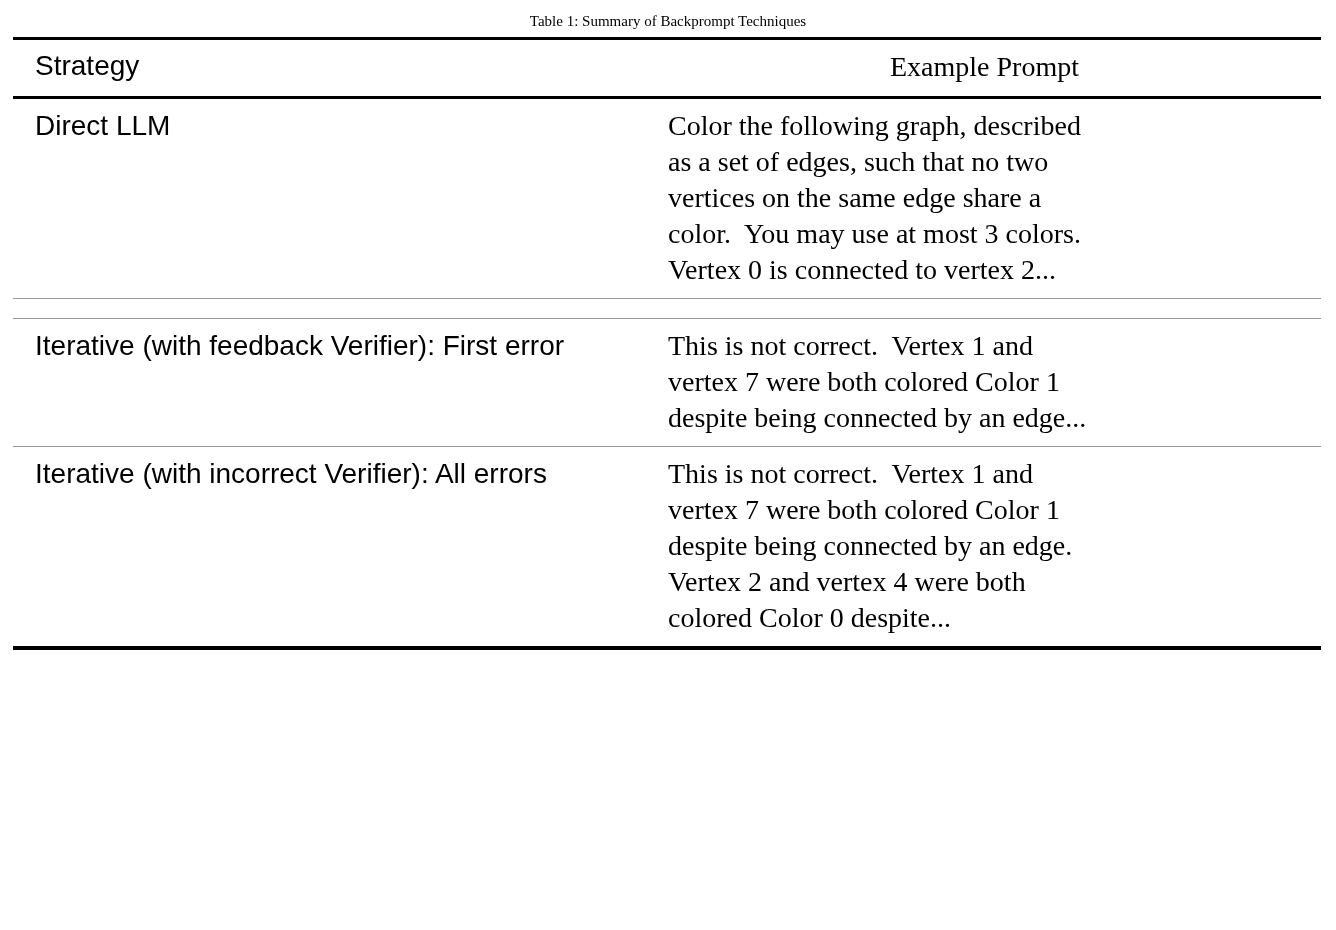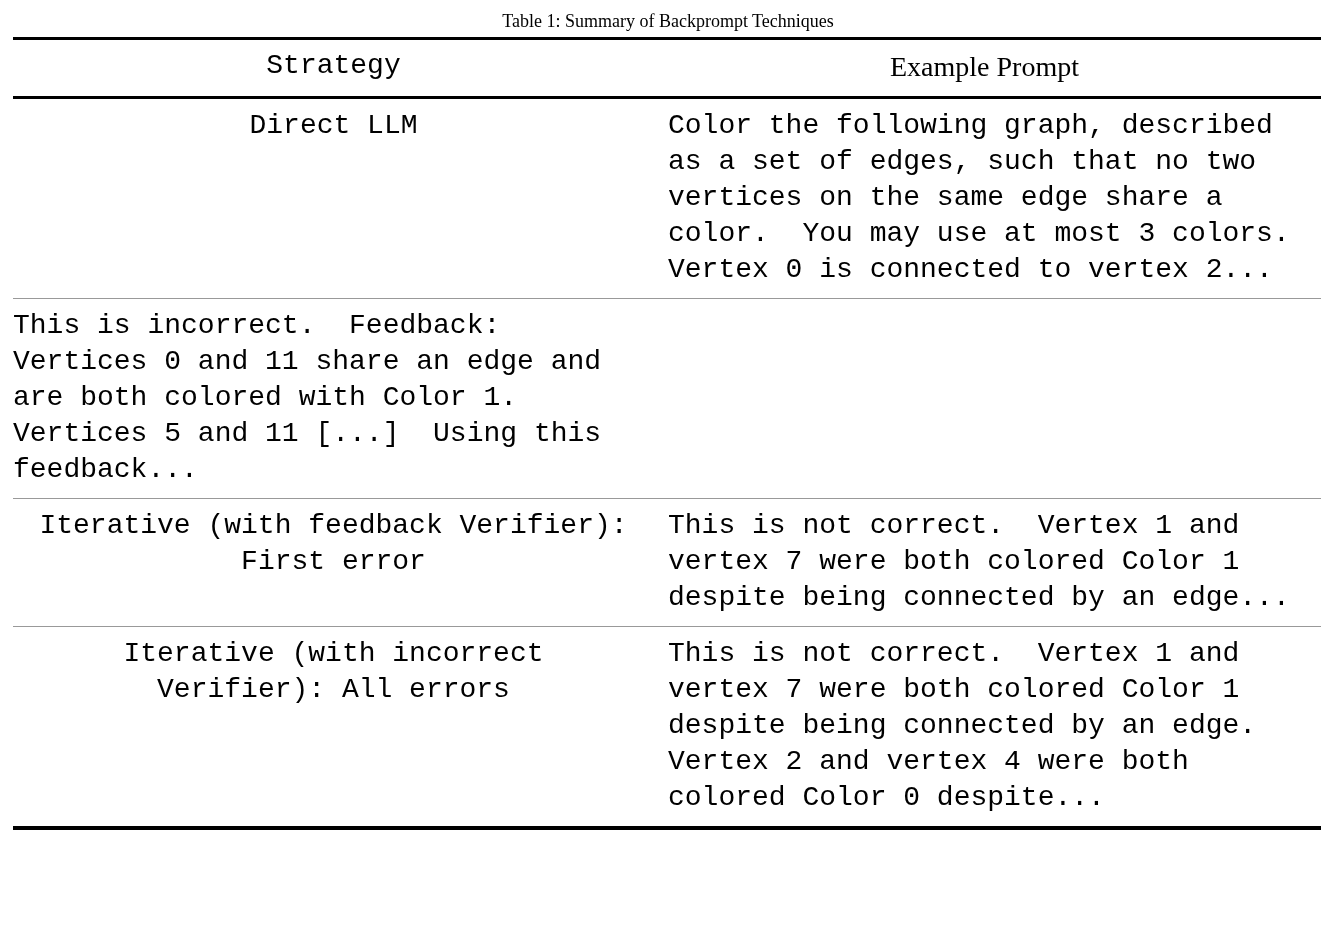--- a/index.html
+++ b/index.html
@@ -11,21 +11,21 @@
     font-family: "Liberation Serif", serif;
     color: #000000;
   }
   .page {
     width: 1336px;
     height: 930px;
     position: relative;
   }
   .caption {
     text-align: center;
-    font-size: 18px;
+    font-size: 15px;
     line-height: 25px;
     padding-top: 9px;
     margin-bottom: 3px;
     font-family: "Liberation Serif", serif;
   }
   .tbl {
     width: 1308px;
     margin-left: 13px;
     border-top: 3px solid #000000;
     border-bottom: 4px solid #000000;
@@ -46,30 +46,29 @@
   .row:last-child {
     border-bottom: none;
   }
   .th {
     font-family: "Liberation Serif", serif;
     font-size: 28px;
     line-height: 34px;
     font-weight: normal;
   }
   .cell-strategy {
-    font-family: Liberation Mono, monospace;
+    font-family: Liberation Sans, sans-serif;
     font-size: 28px;
     line-height: 36px;
     padding-left: 22px;
     padding-right: 16px;
-    text-align: center;
   }
   .th.cell-strategy { line-height: 34px; }
   .cell-prompt {
-    font-family: Liberation Mono, monospace;
+    font-family: Liberation Serif, serif;
     font-size: 28px;
     line-height: 36px;
     white-space: pre;
     letter-spacing: 0px;
   }
   .th.cell-prompt {
     font-family: "Liberation Serif", serif;
     white-space: normal;
     text-align: center;
   }
@@ -91,25 +90,20 @@
     <div class="row">
       <div class="cell-strategy">Direct LLM</div>
       <div class="cell-prompt">Color the following graph, described
 as a set of edges, such that no two
 vertices on the same edge share a
 color.  You may use at most 3 colors.
 Vertex 0 is connected to vertex 2...</div>
     </div>
 
     <div class="row">
-      <div class="cell-prompt">This is incorrect.  Feedback:
-Vertices 0 and 11 share an edge and
-are both colored with Color 1.
-Vertices 5 and 11 [...]  Using this
-feedback...</div>
     </div>
 
 
     <div class="row">
       <div class="cell-strategy">Iterative (with feedback Verifier): First error</div>
       <div class="cell-prompt">This is not correct.  Vertex 1 and
 vertex 7 were both colored Color 1
 despite being connected by an edge...</div>
     </div>
 

